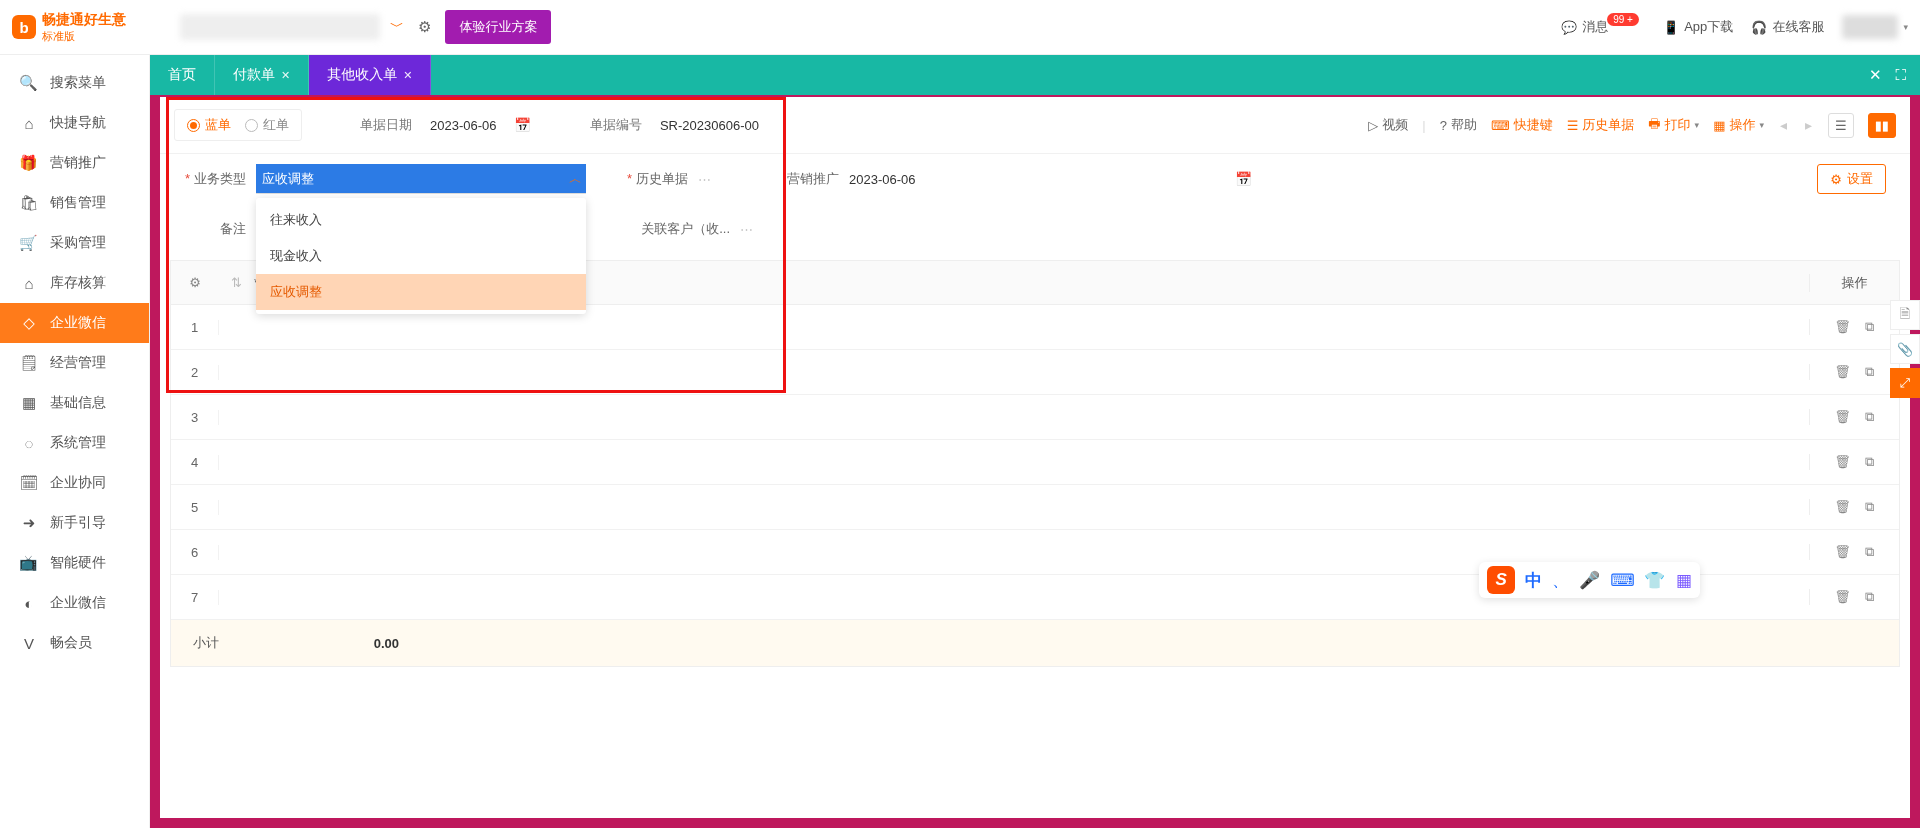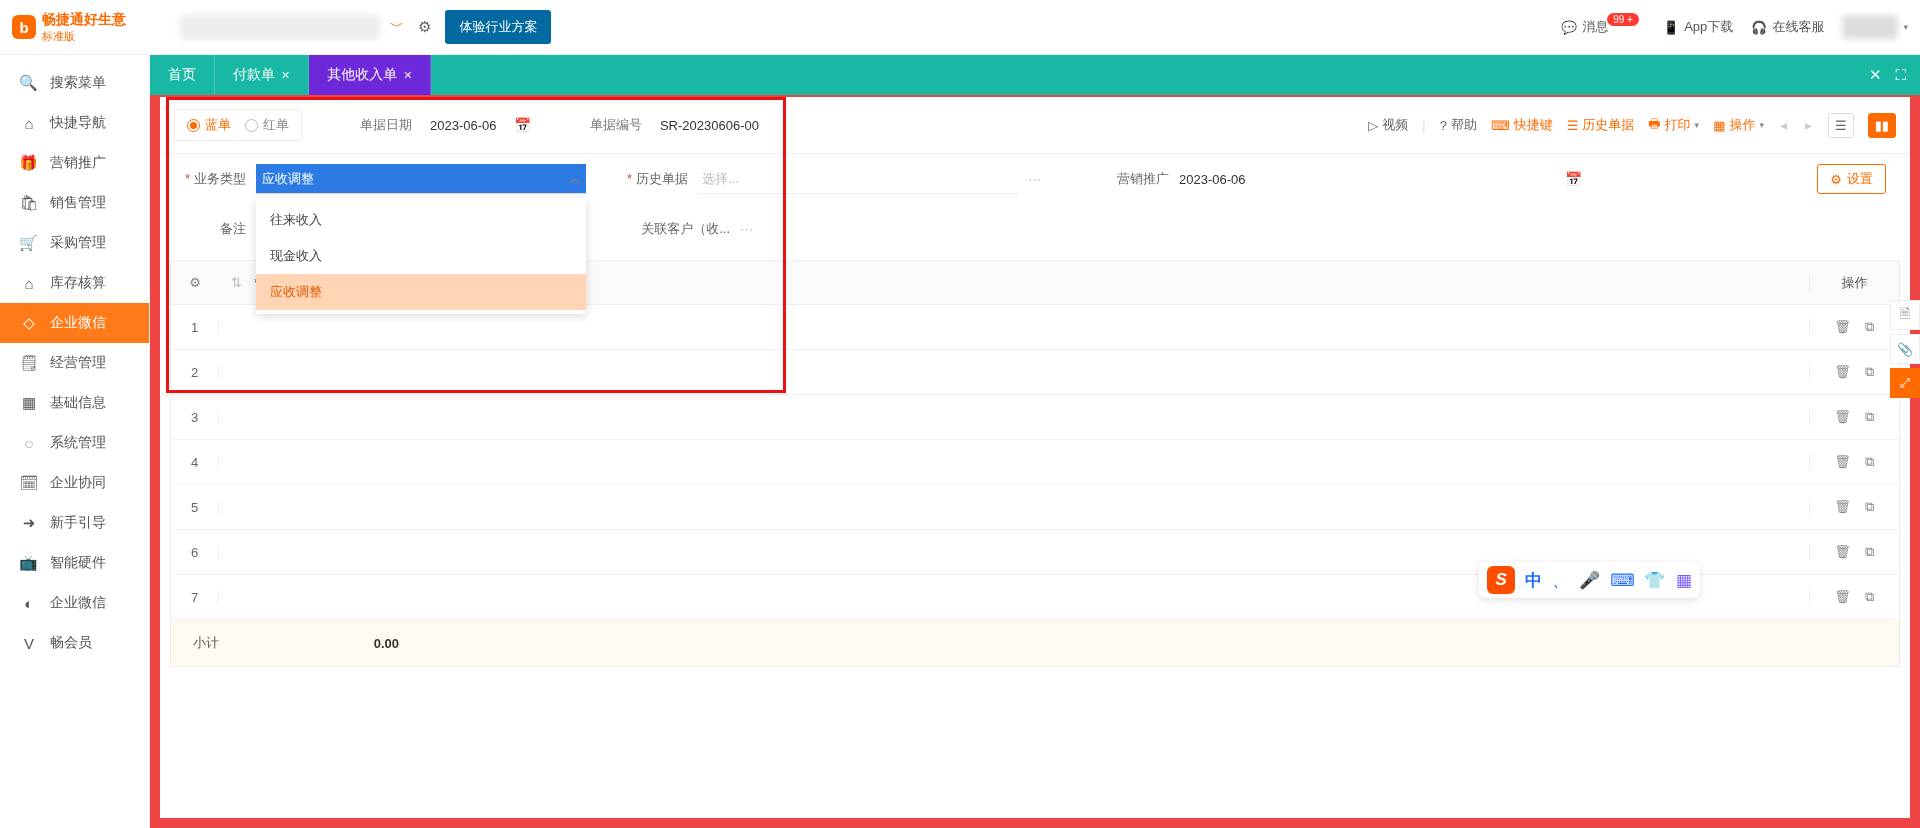--- a/index.html
+++ b/index.html
@@ -8,21 +8,21 @@
 
 .topbar { height:55px; display:flex; align-items:center; padding:0 12px; border-bottom:1px solid #eee; }
 .logo-area { display:flex; align-items:center; gap:6px; width:148px; }
 .logo-ico { width:24px; height:24px; background:#ff6a00; border-radius:6px; display:flex; align-items:center; justify-content:center; color:#fff; font-weight:bold; font-size:15px; }
 .logo-txt { font-size:14px; color:#ff6a00; font-weight:bold; white-space:nowrap; }
 .logo-sub { font-size:11px; color:#ff6a00; }
 .company-sel { margin-left:20px; display:flex; align-items:center; gap:10px; }
 .company-blur { width:200px; height:26px; background:#eee; filter:blur(3px); border-radius:3px; }
 .chev-o { color:#ff6a00; font-size:14px; }
 .gear { color:#666; font-size:15px; margin:0 14px; }
-.trial-btn { background:#0369a1; color:#fff; border:none; padding:8px 14px; border-radius:3px; font-size:13px; }
+.trial-btn { background:#a21caf; color:#fff; border:none; padding:8px 14px; border-radius:3px; font-size:13px; }
 .top-right { margin-left:auto; display:flex; align-items:center; gap:18px; font-size:13px; color:#555; }
 .top-right .item { display:flex; align-items:center; gap:5px; cursor:pointer; }
 .badge { background:#ff3b30; color:#fff; font-size:10px; padding:1px 6px; border-radius:9px; position:relative; top:-8px; left:-6px; }
 .avatar-blur { width:56px; height:24px; background:#ddd; filter:blur(3px); border-radius:3px; }
 .tri-down { font-size:9px; color:#888; }
 
 
 .sidebar { position:absolute; left:0; top:55px; bottom:0; width:150px; background:#fff; border-right:1px solid #f0f0f0; padding-top:8px; }
 .side-item { display:flex; align-items:center; gap:12px; padding:11px 20px; color:#555; cursor:pointer; font-size:14px; }
 .side-item.active { background:#ff7b1a; color:#fff; }
@@ -30,21 +30,21 @@
 
 
 .tabs { position:absolute; left:150px; right:0; top:55px; height:40px; background:#18b8a4; display:flex; align-items:stretch; }
 .tab { padding:0 18px; display:flex; align-items:center; color:#fff; font-size:14px; border-right:1px solid rgba(255,255,255,.18); cursor:pointer; gap:6px; }
 .tab.active { background:#6d28d9; }
 .tab .x { font-size:11px; opacity:.9; }
 .tabs-right { margin-left:auto; display:flex; align-items:center; gap:14px; padding:0 14px; color:#fff; }
 .tabs-right span { cursor:pointer; font-size:15px; }
 
 
-.content { position:absolute; left:150px; right:0; top:95px; bottom:0; background:#ef4444; padding:2px 10px 10px 10px; overflow:hidden; }
+.content { position:absolute; left:150px; right:0; top:95px; bottom:0; background:#be185d; padding:2px 10px 10px 10px; overflow:hidden; }
 .panel { background:#fff; height:100%; position:relative; }
 
 
 .tb-row { display:flex; align-items:center; padding:12px 14px; border-bottom:1px solid #f1f1f1; gap:18px; font-size:13px; color:#555; }
 .radio-grp { display:flex; align-items:center; gap:14px; background:#fff; border:1px solid #eee; border-radius:3px; padding:6px 12px; }
 .radio { display:flex; align-items:center; gap:5px; cursor:pointer; }
 .r-dot { width:13px; height:13px; border:1px solid #bbb; border-radius:50%; display:flex; align-items:center; justify-content:center; }
 .r-dot.on { border-color:#ff6a00; }
 .r-dot.on::after { content:""; width:7px; height:7px; background:#ff6a00; border-radius:50%; }
 .radio.on { color:#ff6a00; }
@@ -285,21 +285,20 @@
           <span class="dd-chev">︿</span>
           <div class="dd-list">
             <div class="dd-item">往来收入</div>
             <div class="dd-item">现金收入</div>
             <div class="dd-item hl">应收调整</div>
           </div>
         </div>
       </div>
       <div class="field">
         <span class="field-lbl"><span class="req">*</span><span>历史单据</span></span>
-        <input class="placeholder-input" placeholder="选择..." style="">
         <span class="more">⋯</span>
       </div>
       <div class="field">
         <span class="field-lbl" style="min-width:78px">营销推广</span>
         <span class="val">2023-06-06</span>
       </div>
       <span class="cal-ico" style="margin-left:280px">📅</span>
       <div class="settings-o">
           <span>⚙</span>
           <span>设置</span>

